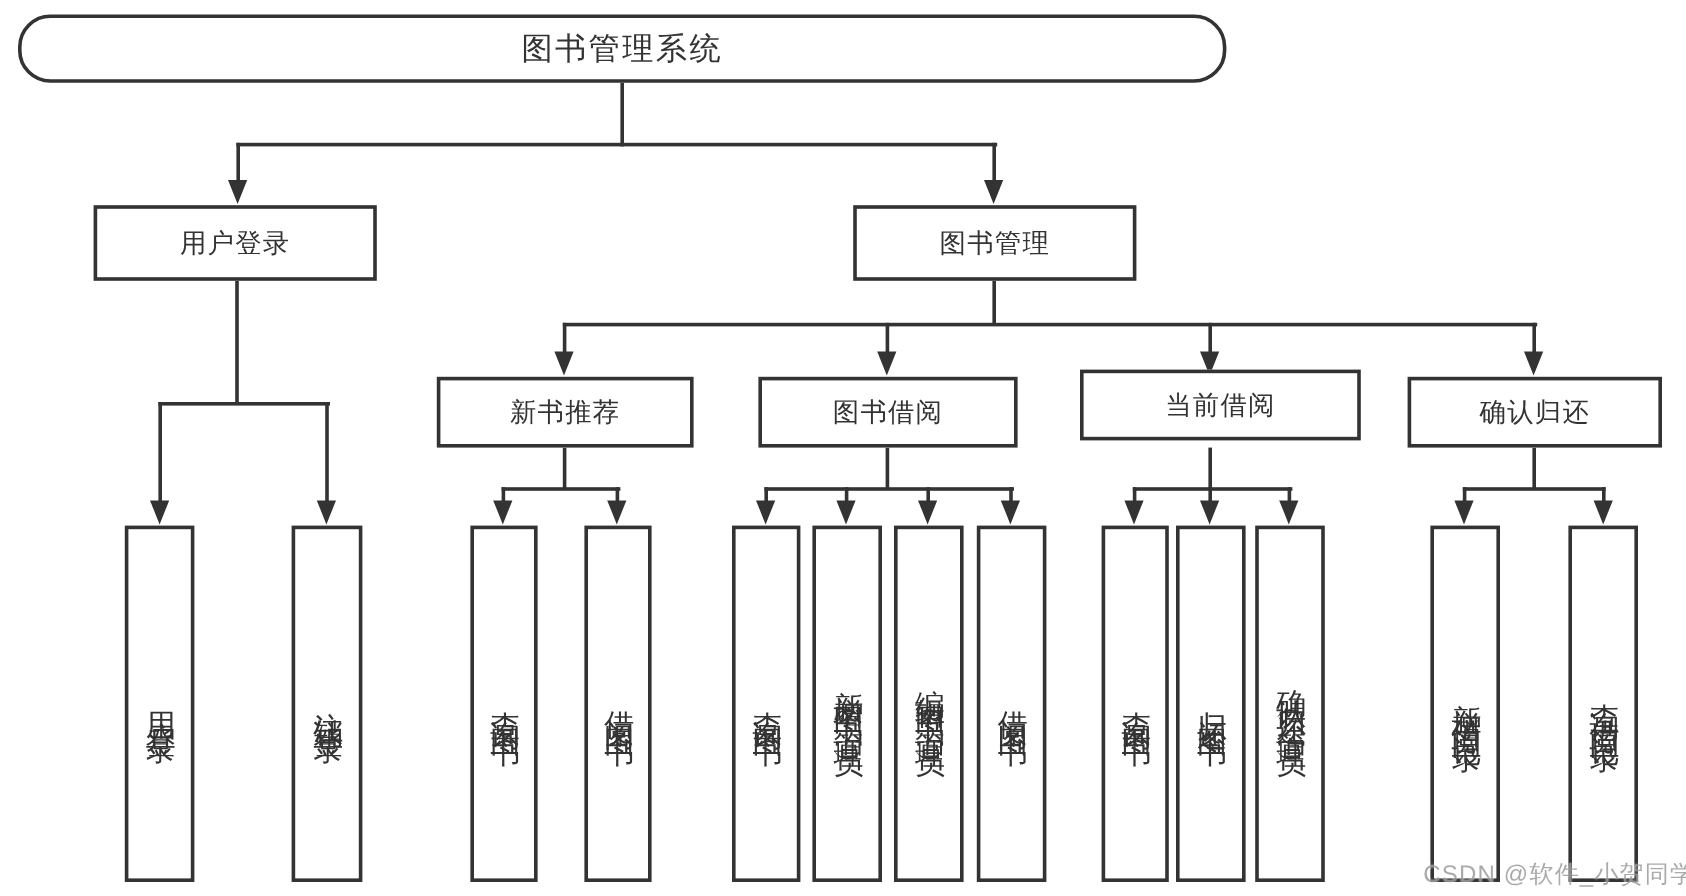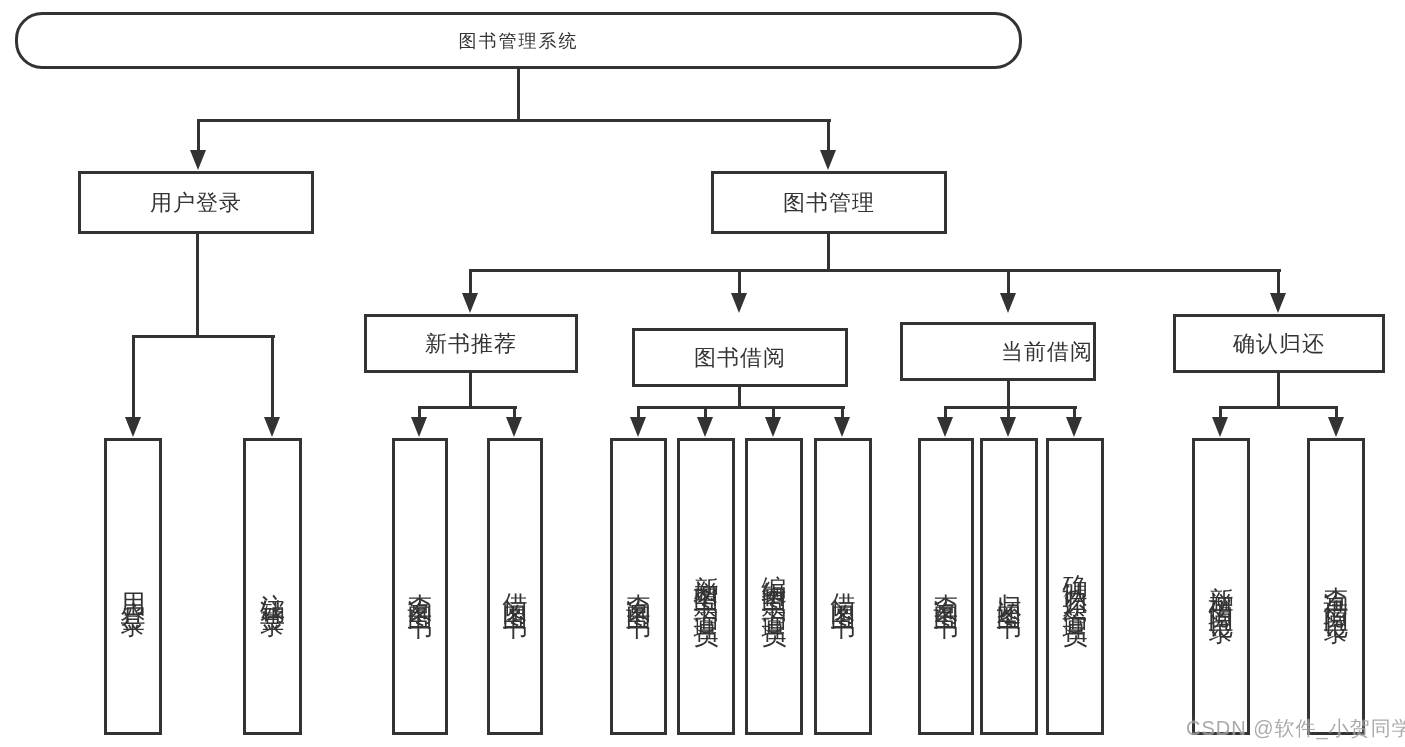--- a/index.html
+++ b/index.html
@@ -16,21 +16,21 @@
     box-sizing: border-box;
     border: 3px solid var(--border-color, #333333);
     background: #ffffff;
     display: flex;
     align-items: center;
     justify-content: center;
     color: var(--text-color, #333333);
     z-index: 2;
   }
   .hbox { font-size: 22px; letter-spacing: 1px; }
-  .root-box { font-size: 18px; letter-spacing: 2px; border-radius: 27px; }
+  .root-box { font-size: 26px; letter-spacing: 2px; border-radius: 27px; }
   .vtext {
     writing-mode: vertical-rl;
     text-orientation: mixed;
     font-size: 25px;
     letter-spacing: 7px;
     line-height: 1;
   }
   .line {
     position: absolute;
     background: var(--line-color, #333333);
@@ -70,24 +70,24 @@
   <div class="box hbox" style="left:78px; top:171px; width:236px; height:63px;">
     <span>用户登录</span>
   </div>
   <div class="box hbox" style="left:364px; top:314px; width:214px; height:59px;">
     <span>新书推荐</span>
   </div>
 
   <div class="box hbox" style="left:711px; top:171px; width:236px; height:63px;">
     <span>图书管理</span>
   </div>
-  <div class="box hbox" style="left:632px; top:314px; width:216px; height:59px;margin-top:14px;">
+  <div class="box hbox" style="left:632px; top:314px; width:216px; height:59px;">
     <span>图书借阅</span>
   </div>
-  <div class="box hbox" style="left:900px; top:322px; width:196px; height:59px;justify-content:flex-end;">
+  <div class="box hbox" style="left:900px; top:308px; width:234px; height:59px;">
     <span>当前借阅</span>
   </div>
   <div class="box hbox" style="left:1173px; top:314px; width:212px; height:59px;">
     <span>确认归还</span>
   </div>
 
   <div class="box" style="left:104px; top:438px; width:58px; height:297px;">
     <span class="vtext">用户登录</span>
   </div>
   <div class="box" style="left:243px; top:438px; width:59px; height:297px;">

